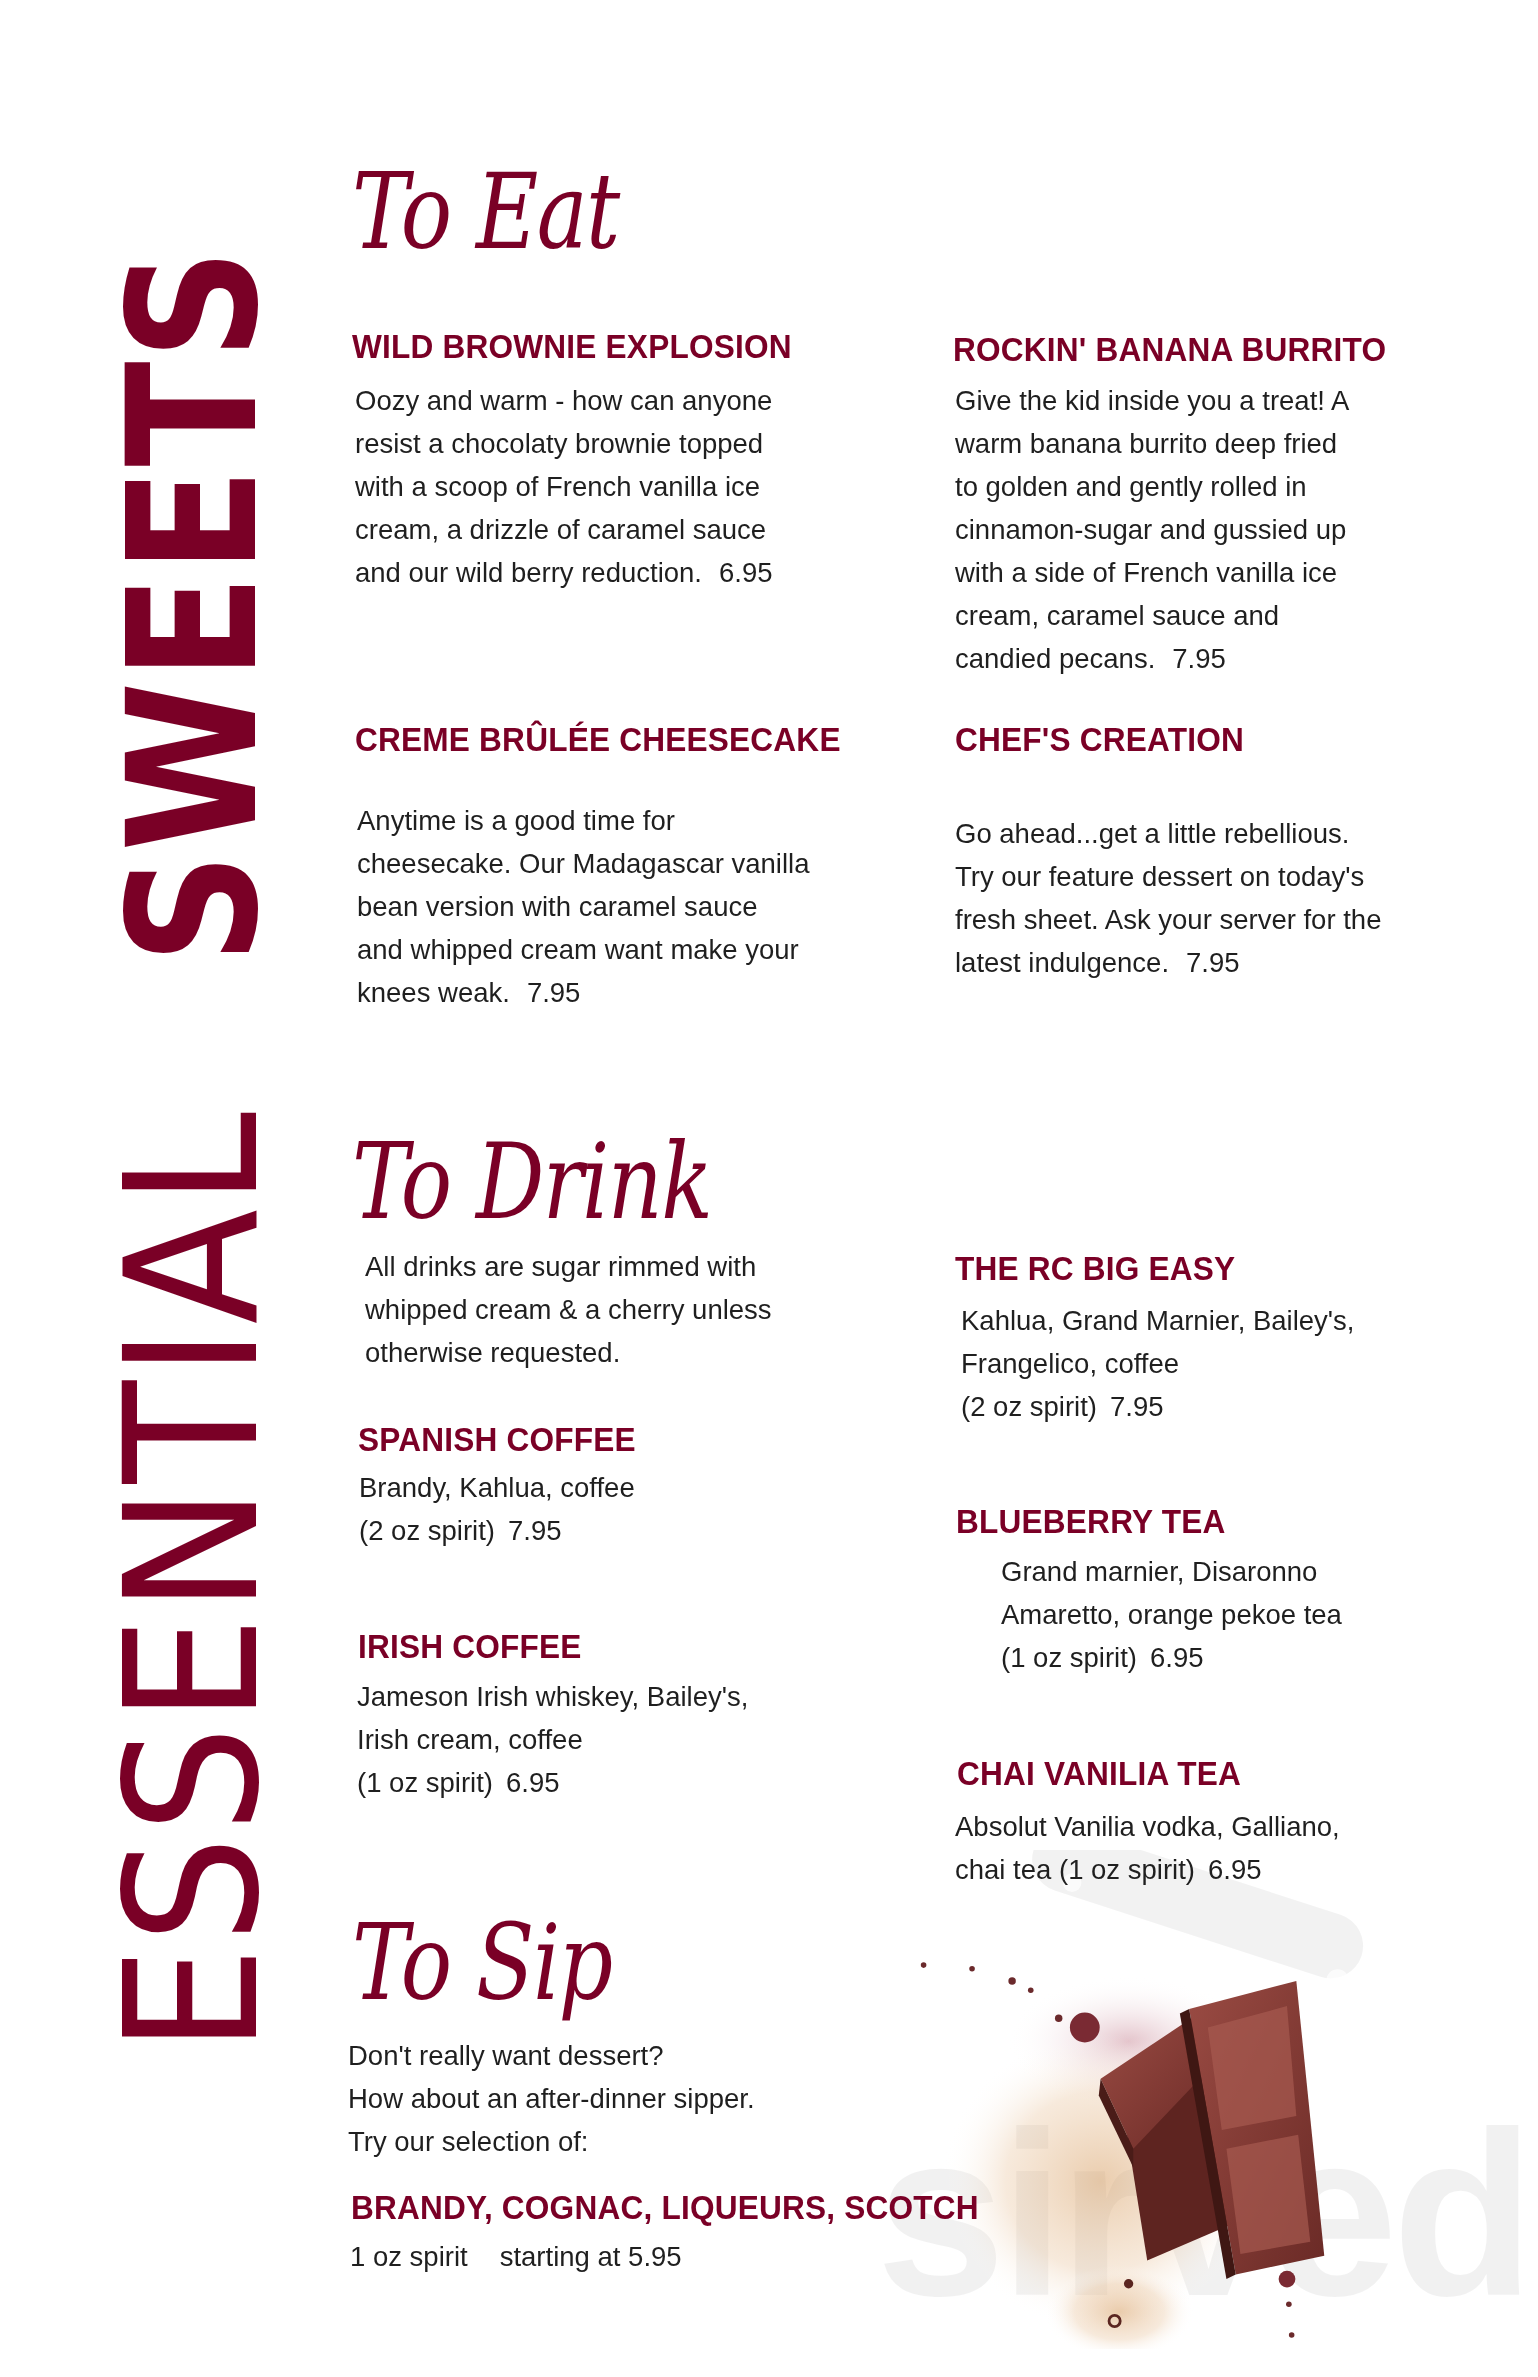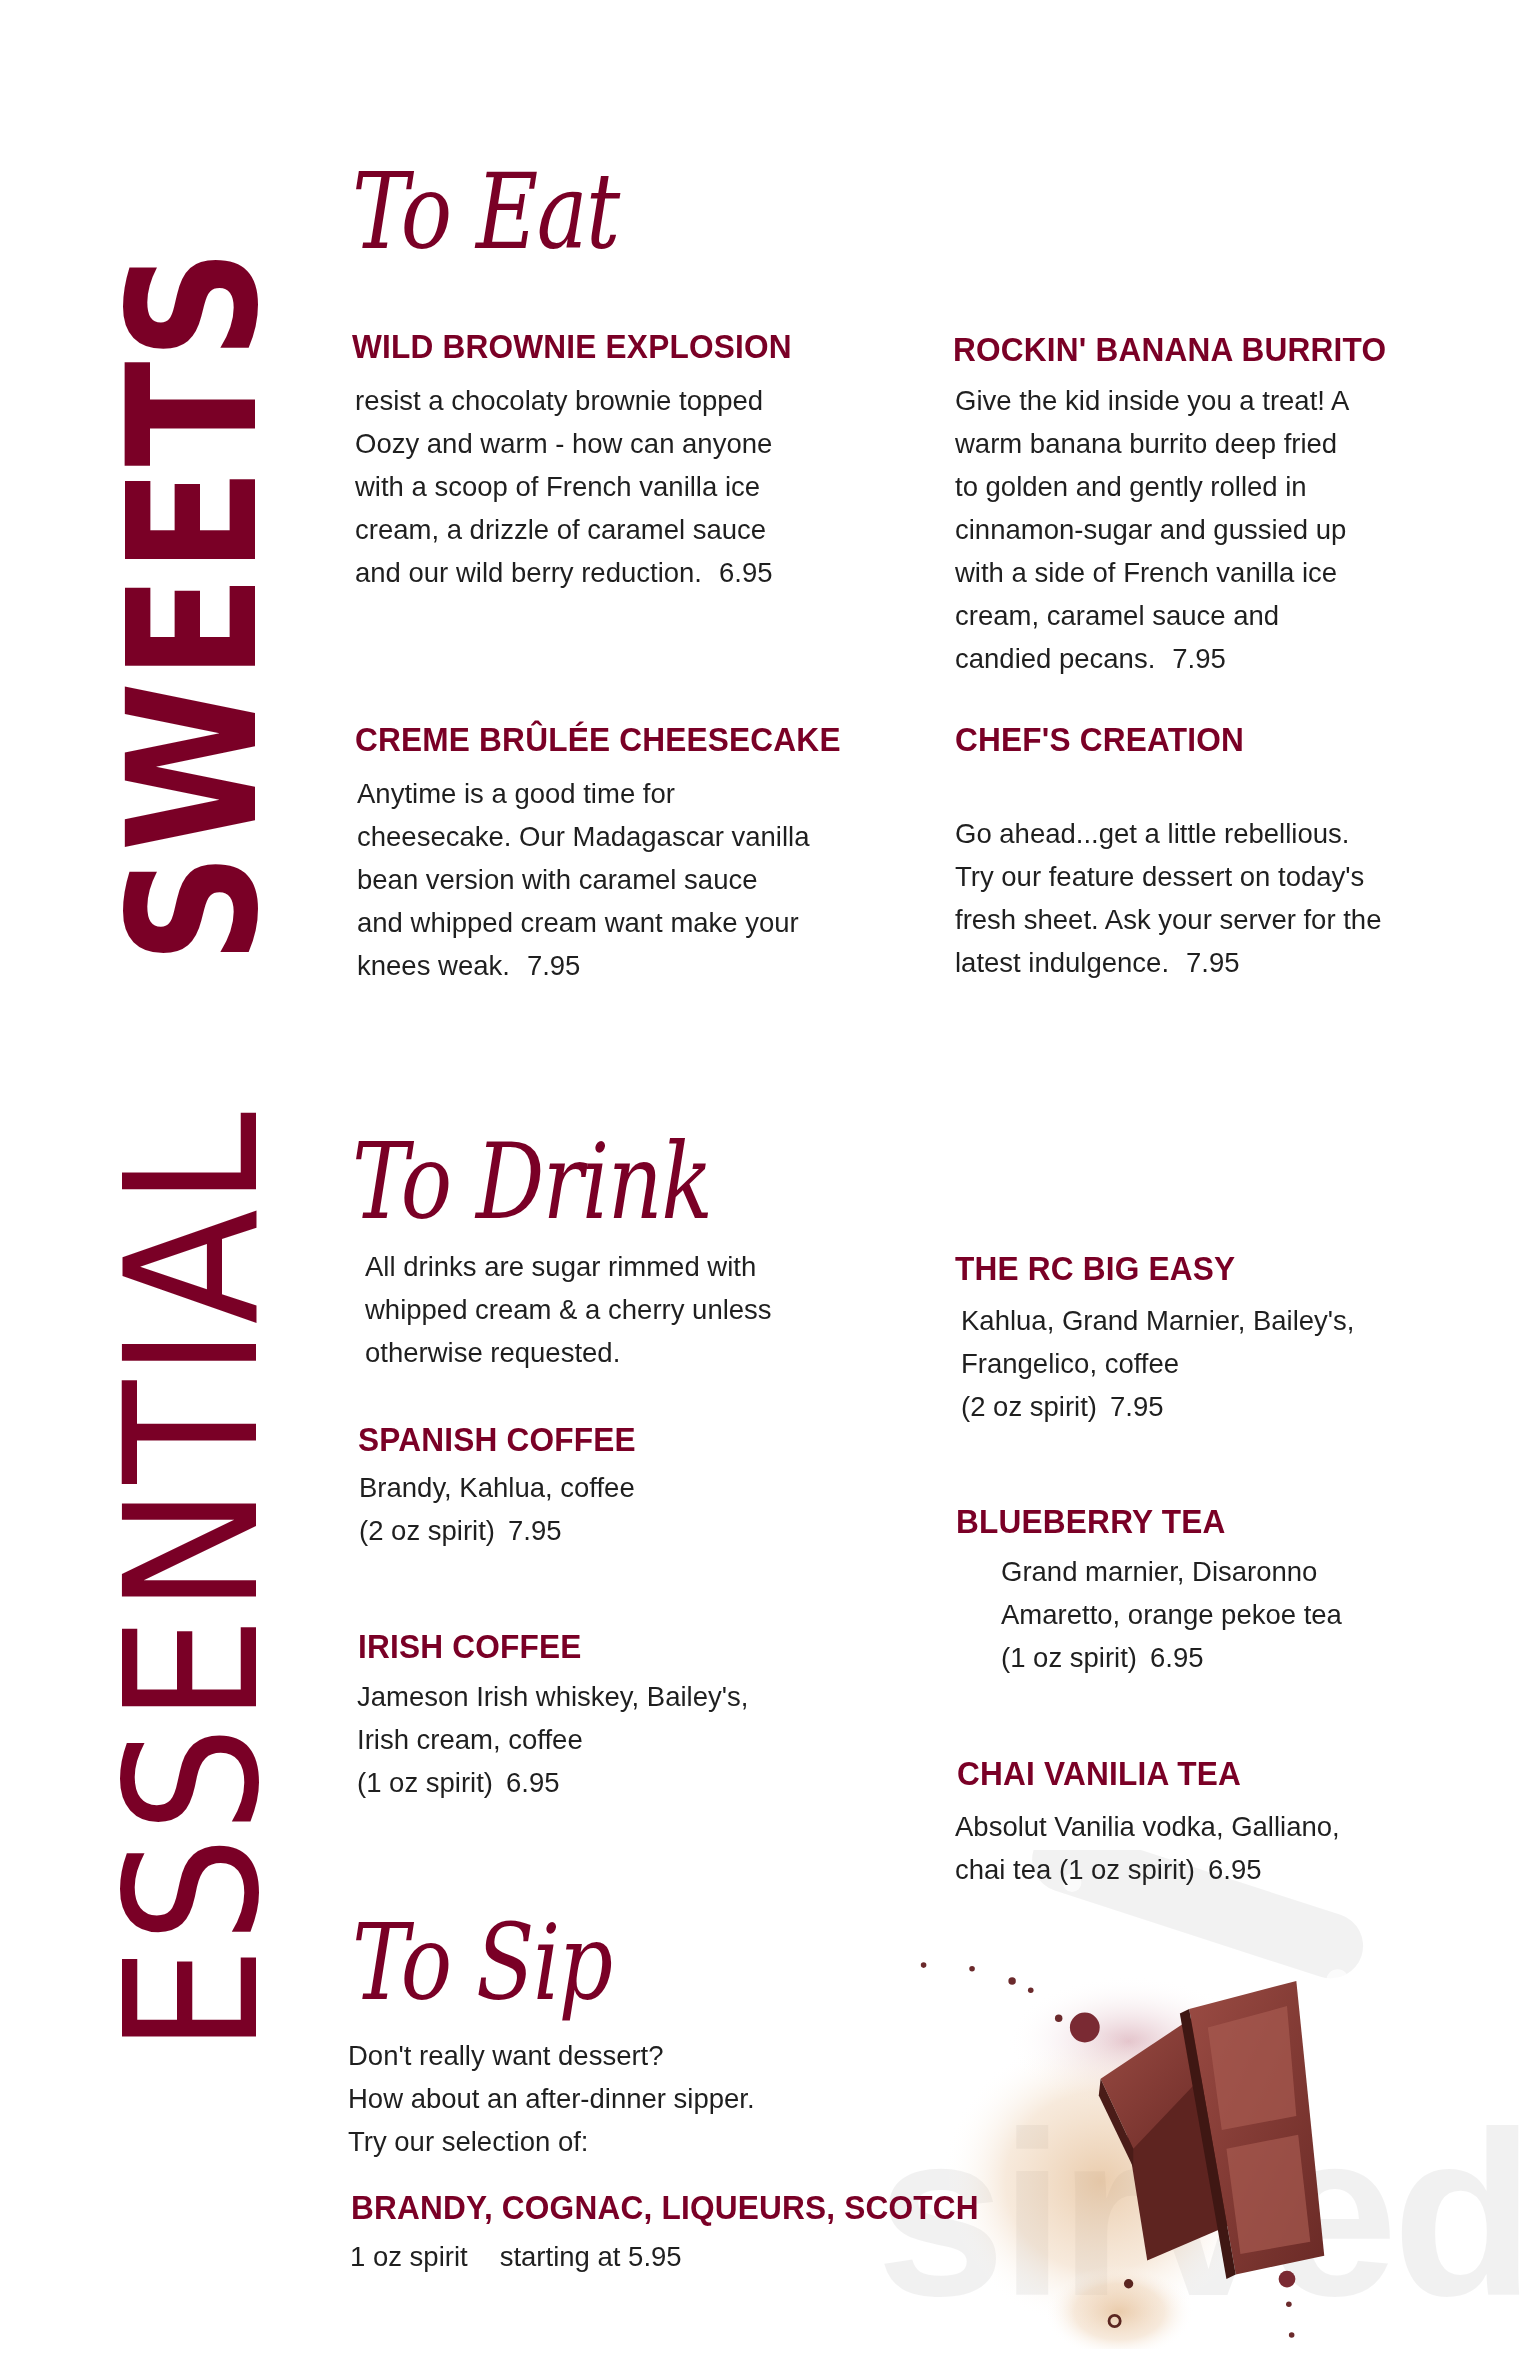--- a/index.html
+++ b/index.html
@@ -97,22 +97,22 @@
   <circle cx="405" cy="425" r="3" fill="#6b2a2c"></circle>
   <circle cx="230" cy="370" r="5" fill="#5a2520"></circle>
   <circle cx="215" cy="410" r="6" fill="none" stroke="#5a2520" stroke-width="3"></circle>
 </svg>
 
 <div class="script" style="left:352px;top:160px;">To Eat</div>
 
 <div>
   <div class="item-title" style="left:352px;top:328px;">WILD BROWNIE EXPLOSION</div>
   <div class="desc" style="left:355px;top:379px;">
+    <span class="line">Oozy and warm - how can anyone</span>
     <span class="line">resist a chocolaty brownie topped</span>
-    <span class="line">Oozy and warm - how can anyone</span>
     <span class="line">with a scoop of French vanilla ice</span>
     <span class="line">cream, a drizzle of caramel sauce</span>
     <span class="line"><span>and our wild berry reduction.</span><span class="price-gap"></span><span>6.95</span></span>
   </div>
 </div>
 
 <div>
   <div class="item-title" style="left:953px;top:331px;">ROCKIN'  BANANA BURRITO</div>
   <div class="desc" style="left:955px;top:379px;">
     <span class="line">Give the kid inside you a treat! A</span>
@@ -120,21 +120,21 @@
     <span class="line">to golden and gently rolled in</span>
     <span class="line">cinnamon-sugar and gussied up</span>
     <span class="line">with a side of French vanilla ice</span>
     <span class="line">cream, caramel sauce and</span>
     <span class="line"><span>candied pecans.</span><span class="price-gap"></span><span>7.95</span></span>
   </div>
 </div>
 
 <div>
   <div class="item-title" style="left:355px;top:721px;">CREME BRÛLÉE CHEESECAKE</div>
-  <div class="desc" style="left:357px;top:772px;">
+  <div class="desc" style="left:357px;top:799px;">
     <span class="line">Anytime is a good time for</span>
     <span class="line">cheesecake. Our Madagascar vanilla</span>
     <span class="line">bean version with caramel sauce</span>
     <span class="line">and whipped cream want make your</span>
     <span class="line"><span>knees weak.</span><span class="price-gap"></span><span>7.95</span></span>
   </div>
 </div>
 
 <div>
   <div class="item-title" style="left:955px;top:721px;">CHEF'S CREATION</div>

